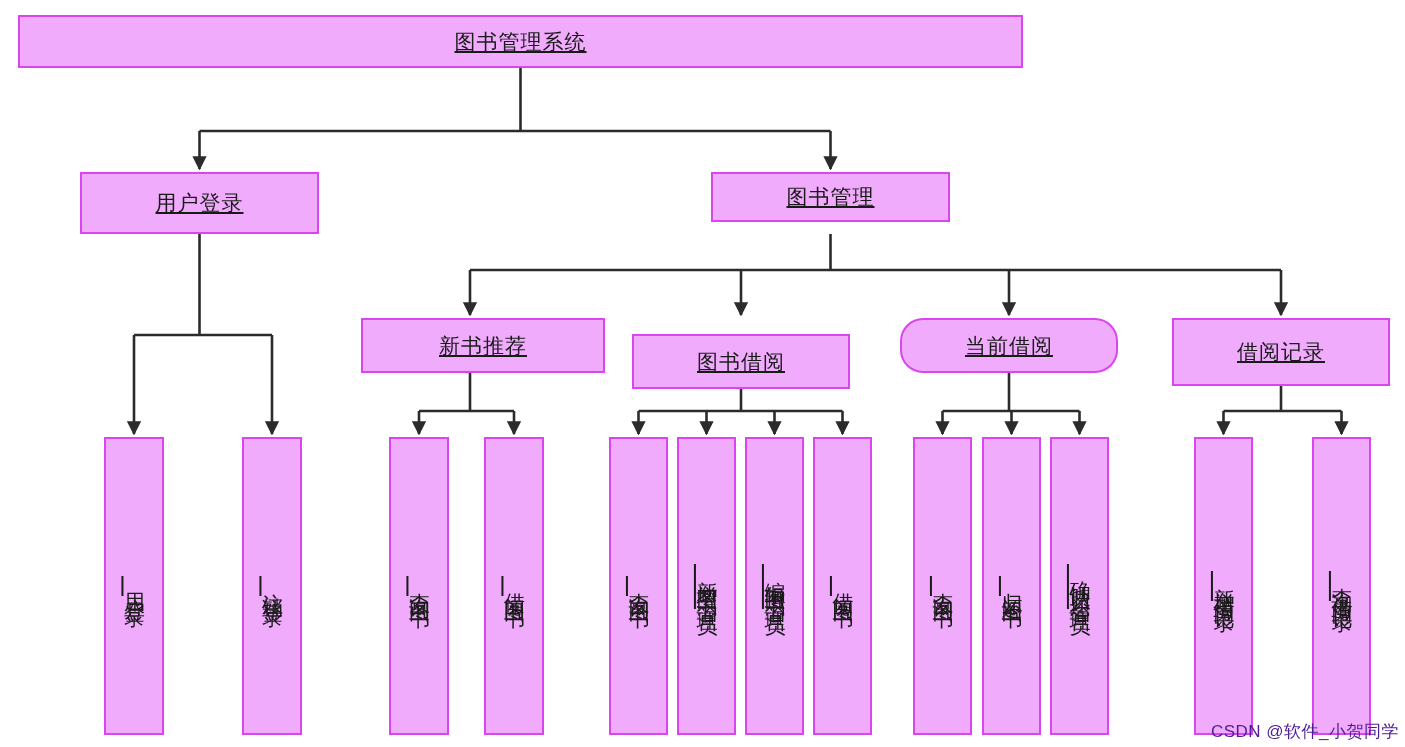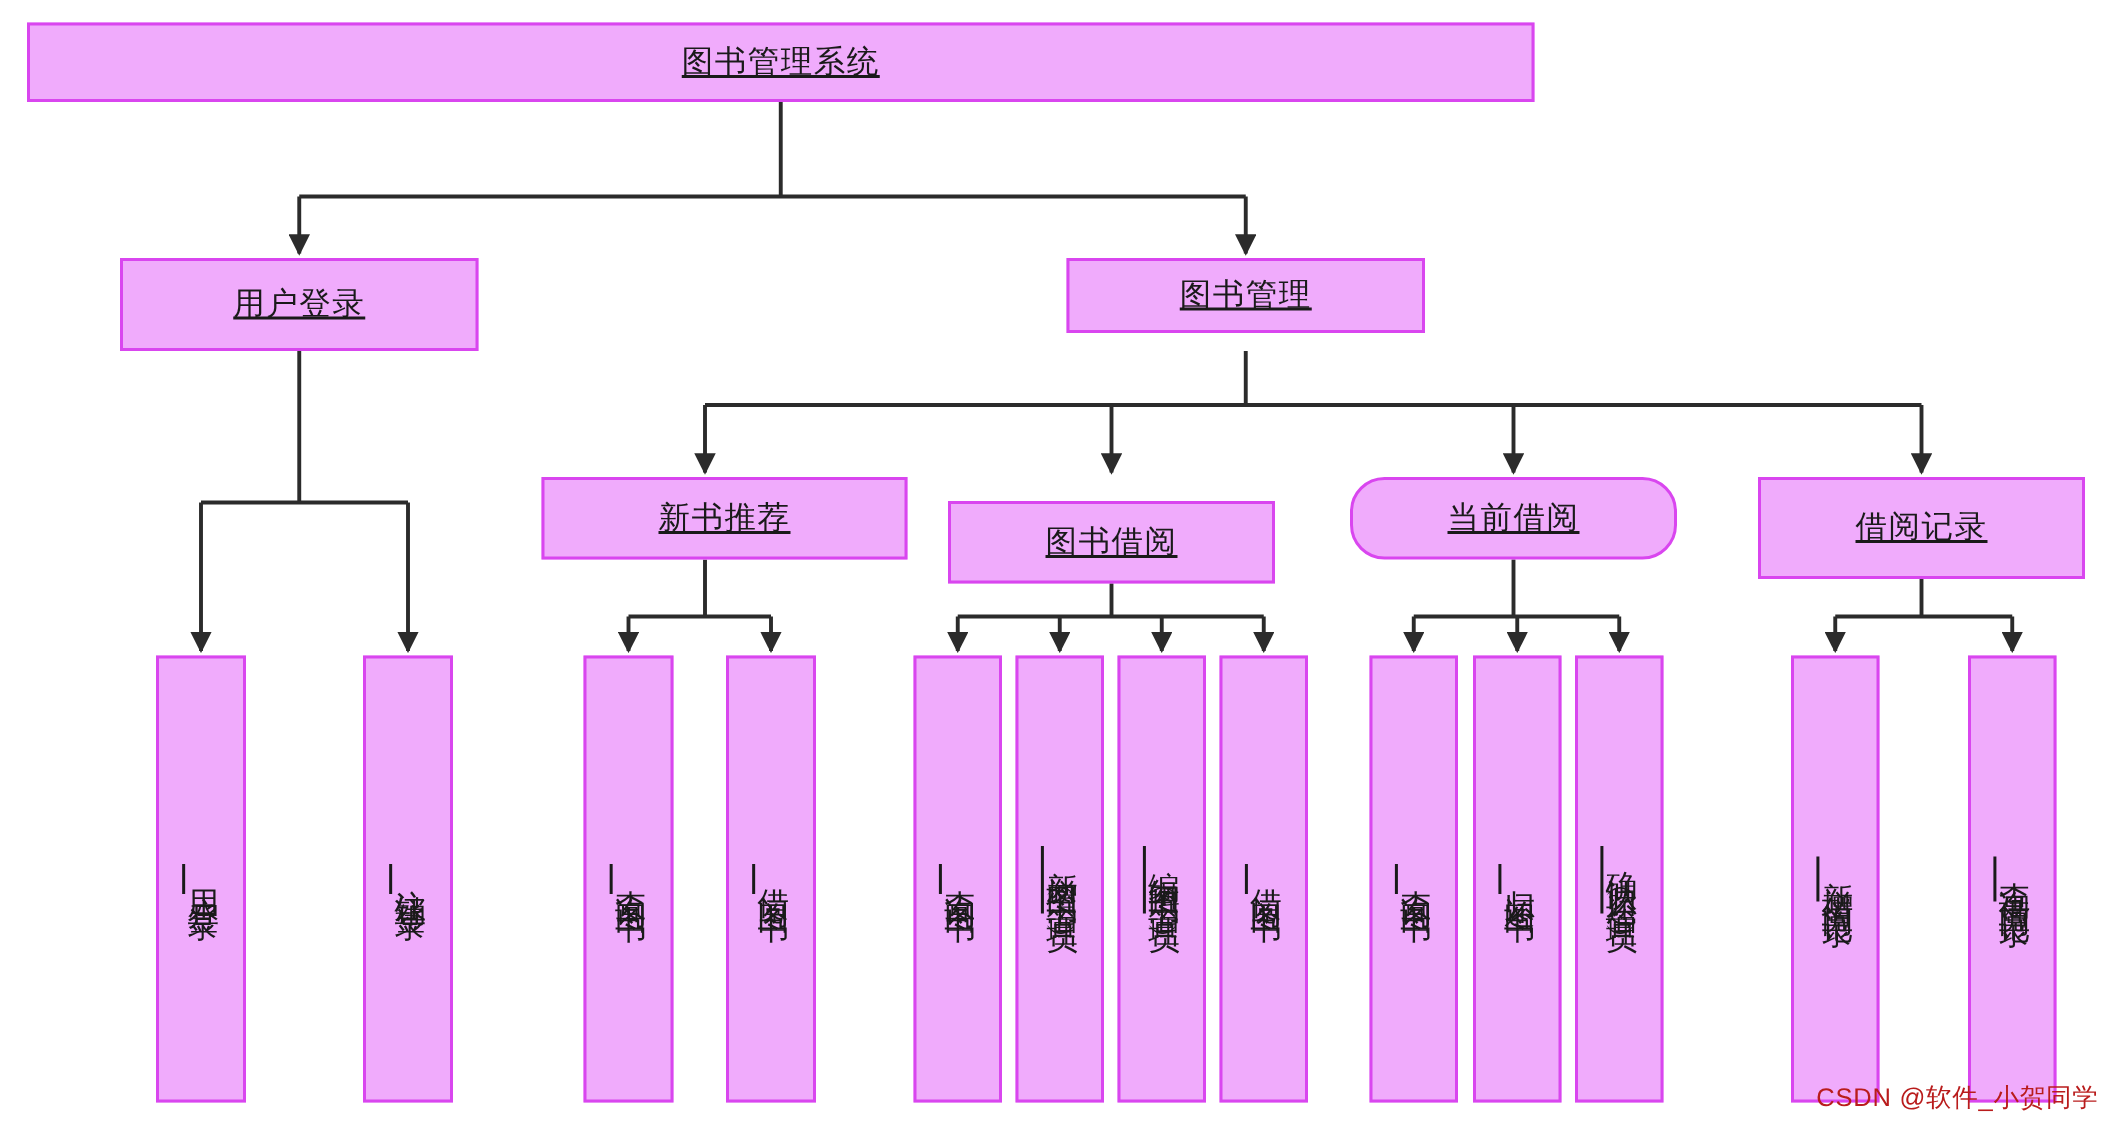--- a/index.html
+++ b/index.html
@@ -54,21 +54,21 @@
     writing-mode: vertical-rl;
     text-orientation: upright;
     letter-spacing: 5px;
     white-space: nowrap;
   }
   .watermark {
     position: absolute;
     right: 6px;
     bottom: 4px;
     font-size: 17px;
-    color: #b91c1c;
+    color: #4c1d95;
     letter-spacing: 0.5px;
     white-space: nowrap;
     pointer-events: none;
   }
 </style>
 </head>
 <body>
 
 <div id="diagram-root">
 

